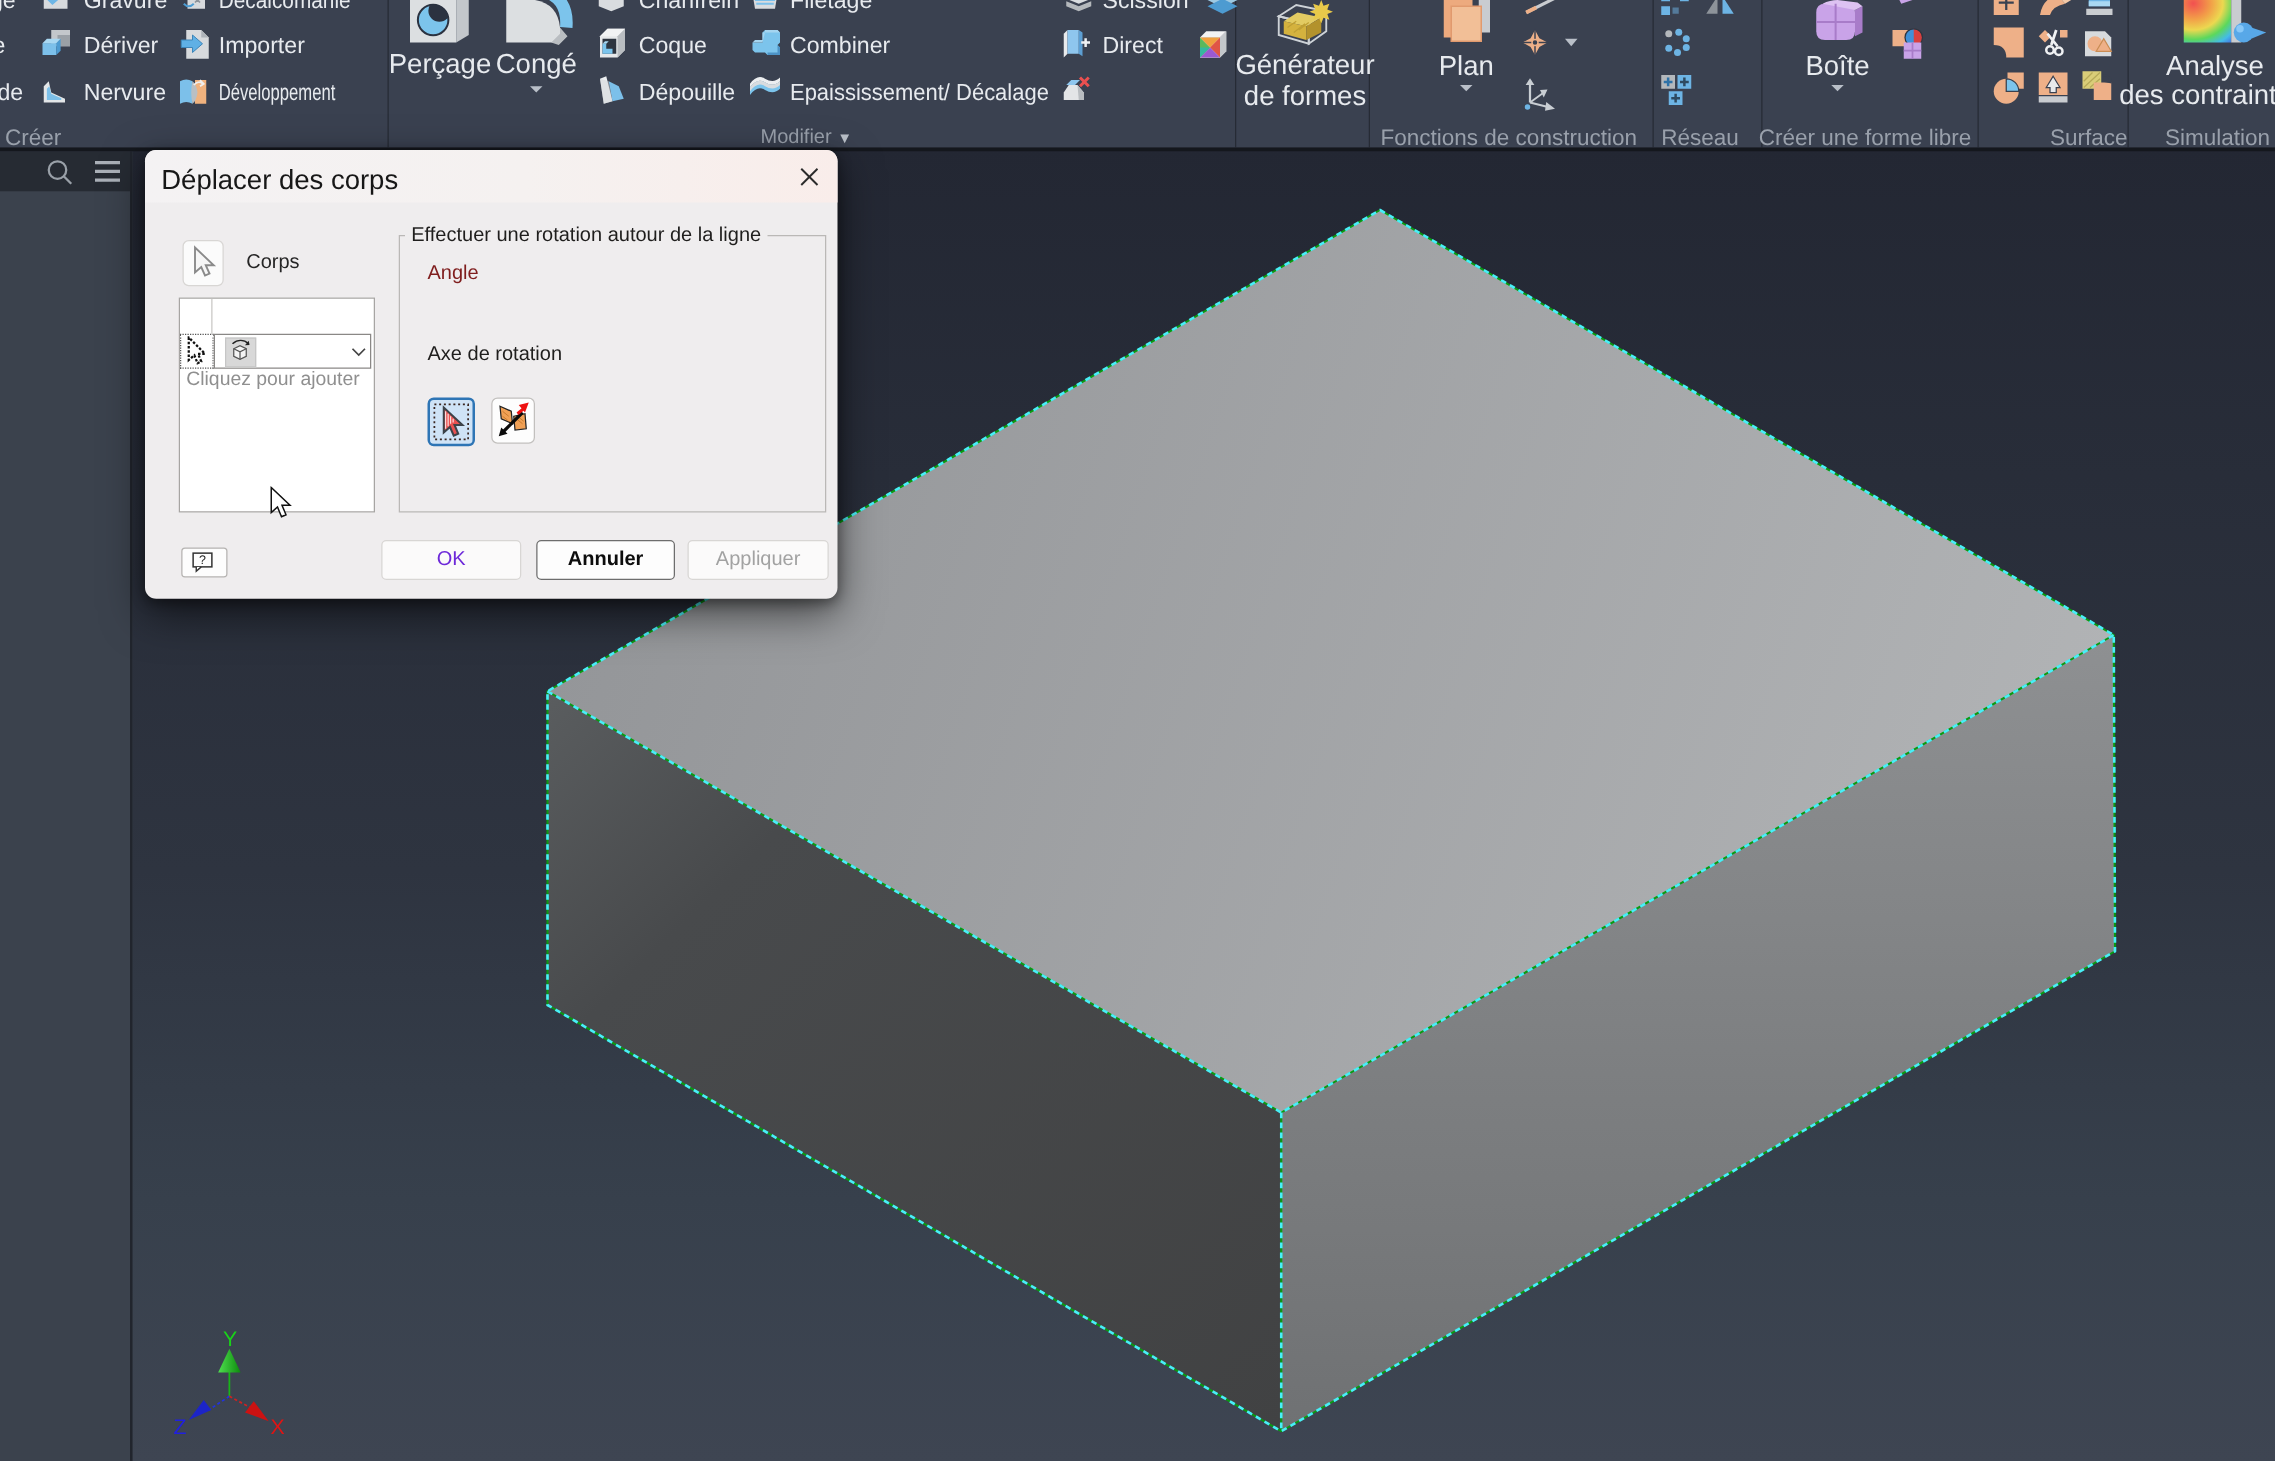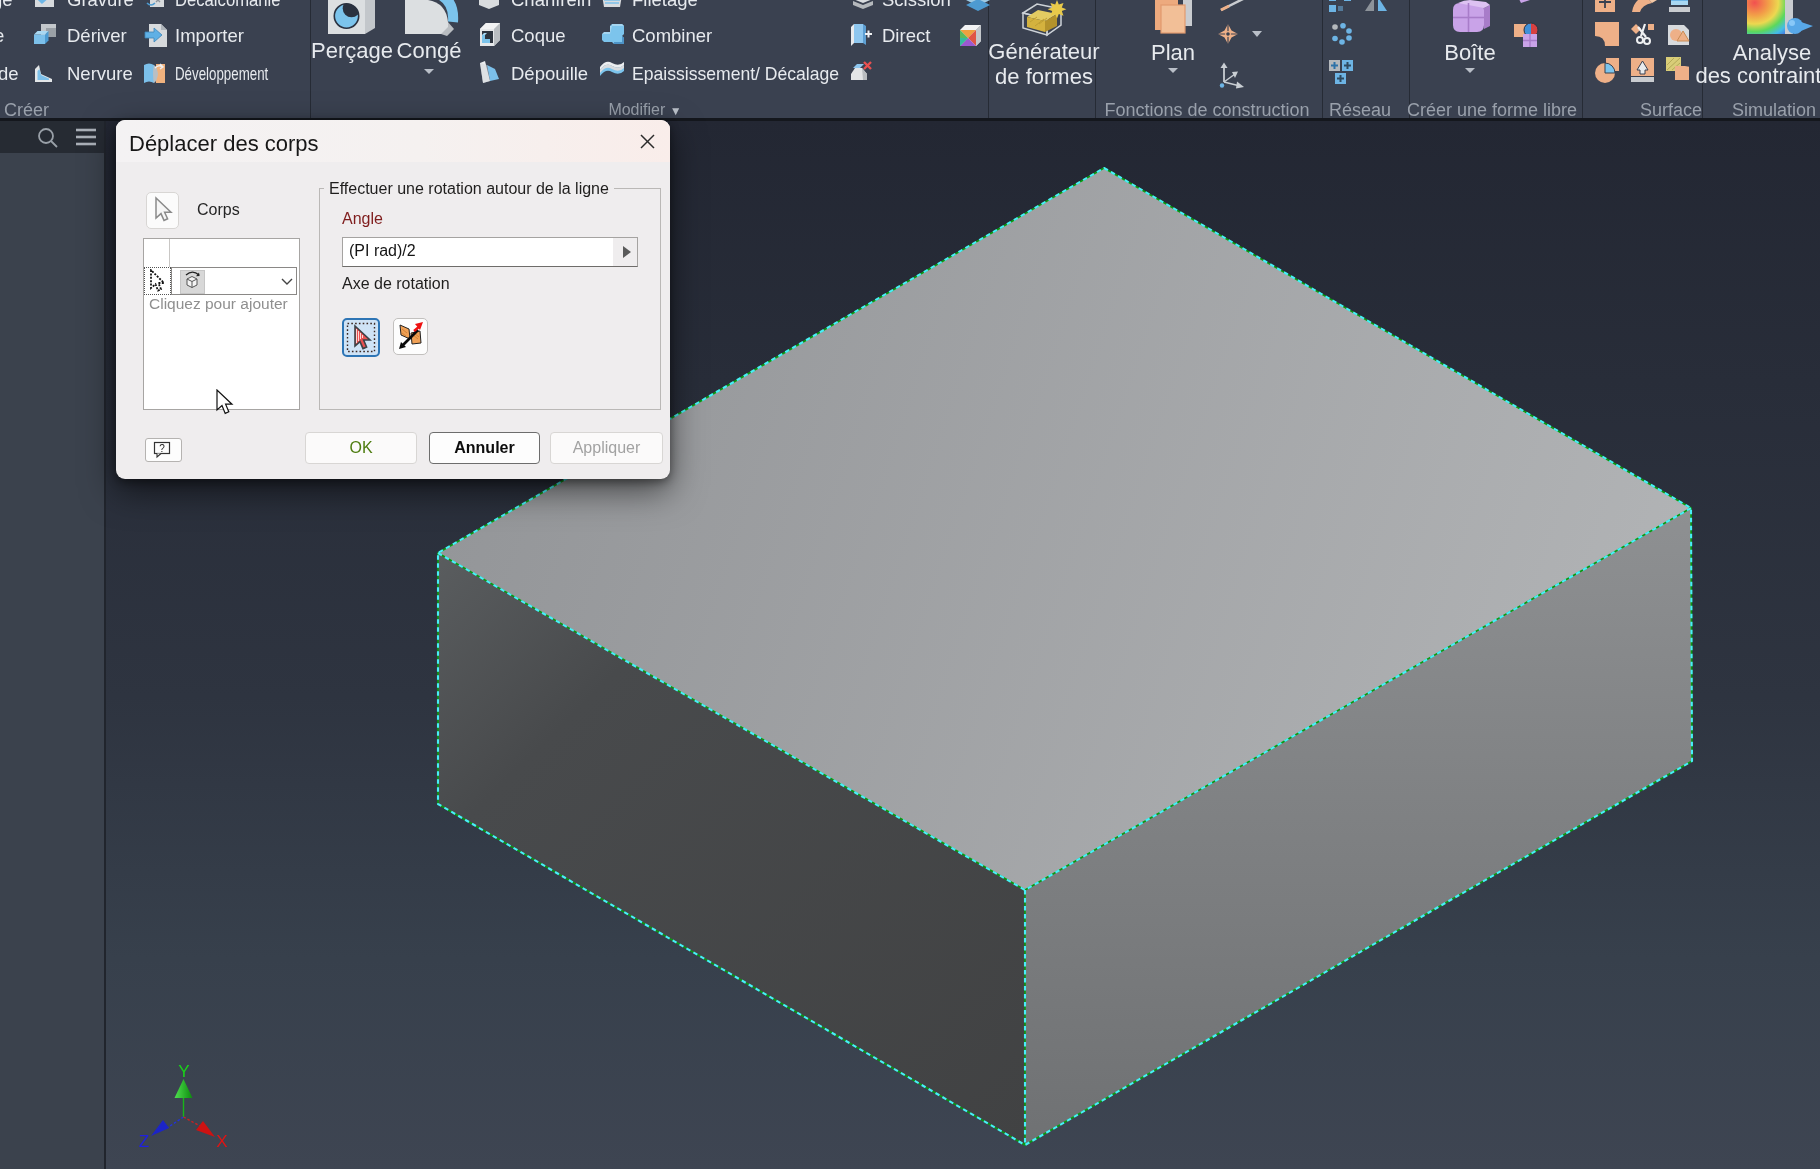--- a/index.html
+++ b/index.html
@@ -462,27 +462,20 @@
       </div>
       <div class="abs" style="left:5px;top:56px;font-size:15.5px;color:#8f8f8f;">Cliquez pour ajouter</div>
       <svg width="20" height="27" style="position:absolute;left:71px;top:150px;">
         <path d="M2 1 L2 21 L7 16.6 L10.2 24.4 L13.8 22.8 L10.6 15.2 L17 15.2 Z" fill="#ffffff" stroke="#111" stroke-width="1.2"></path>
       </svg>
     </div>
 
     <div class="abs" style="left:203px;top:68px;width:340px;height:220px;border:1px solid #bab8b6;"></div>
     <div class="abs" style="left:208px;top:60px;background:#efedee;padding:0 5px;font-size:16px;color:#1f1e1d;white-space:nowrap;">Effectuer une rotation autour de la ligne</div>
     <div class="abs" style="left:226px;top:90px;font-size:16px;color:#7f1d1d;">Angle</div>
-    <div class="abs" style="left:226px;top:117px;width:294px;height:28px;background:#efedee;border:1px solid #a5a3a1;border-bottom-color:#6e6c6a;">
-      <div class="abs" style="left:0;top:0;width:270px;height:28px;background:#fff;"></div>
-      <div class="abs" style="left:6px;top:4px;font-size:16px;color:#141414;">(PI rad)/2</div>
-      <svg width="12" height="14" style="position:absolute;left:278px;top:7px;">
-        <polygon points="2,1 2,13 10,7" fill="#5a5a5a"></polygon>
-      </svg>
-    </div>
     <div class="abs" style="left:226px;top:155px;font-size:16px;color:#1f1e1d;">Axe de rotation</div>
     <div class="abs" style="left:226px;top:198px;width:34px;height:35px;background:#cfe3f6;border:2px solid #2e75b5;border-radius:5px;">
       <svg width="34" height="35" style="position:absolute;left:0px;top:0px;">
         <rect x="3.5" y="3.5" width="27" height="28" fill="none" stroke="#3a2620" stroke-width="1.4" stroke-dasharray="1.6 2.2"></rect>
         <path d="M11 6 L11 26 L16 21.6 L19 28.6 L22.6 27 L19.6 20 L26 20 Z" fill="#e85050" stroke="#3c4248" stroke-width="1.6"></path>
         <path d="M12.5 9 L12.5 23 M14.5 11 L14.5 21 M16.5 13 L16.5 19 M18.5 15 L18.5 18" stroke="#ffffff" stroke-width="0.9" opacity="0.85"></path>
       </svg>
     </div>
     <div class="abs" style="left:277px;top:198px;width:33px;height:35px;background:#fdfdfd;border:1px solid #c2c0be;border-radius:5px;">
       <svg width="33" height="35" style="position:absolute;left:0px;top:0px;">
@@ -497,20 +490,20 @@
     </div>
 
     <div class="abs" style="left:29px;top:318px;width:35px;height:22px;background:#fdfdfd;border:1px solid #b5b3b1;border-radius:3px;">
       <svg width="20" height="18" style="position:absolute;left:7px;top:2px;">
         <rect x="1.5" y="1.5" width="15" height="11" fill="none" stroke="#333" stroke-width="1.2"></rect>
         <path d="M4 12.5 L4 16 L8 12.5" fill="#fff" stroke="#333" stroke-width="1.1"></path>
         <text x="9" y="10.5" font-size="10" font-family="Liberation Sans" fill="#222" text-anchor="middle">?</text>
       </svg>
     </div>
     <div class="abs" style="left:189px;top:312px;width:110px;height:30px;background:#fbfafa;border:1px solid #d8d6d4;border-radius:4px;
-         font-size:16px;color:#4d7c0f;text-align:center;line-height:29px;">OK</div>
+         font-size:16px;color:#6d28d9;text-align:center;line-height:29px;">OK</div>
     <div class="abs" style="left:313px;top:312px;width:109px;height:30px;background:#fdfdfd;border:1px solid #6d6d6d;border-radius:4px;
          font-size:16px;color:#0d0d0d;font-weight:700;text-align:center;line-height:29px;">Annuler</div>
     <div class="abs" style="left:434px;top:312px;width:111px;height:30px;background:#fbfafa;border:1px solid #d8d6d4;border-radius:4px;
          font-size:16px;color:#a2a2a2;text-align:center;line-height:29px;">Appliquer</div>
   </div>
 
 </div>
 
 </body></html>

